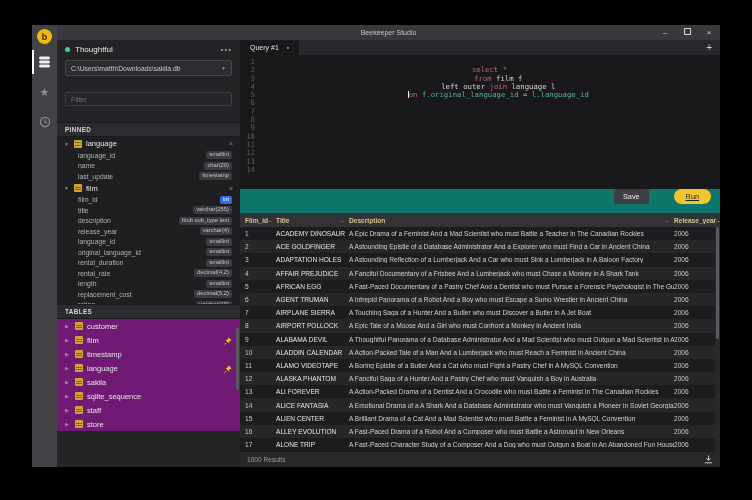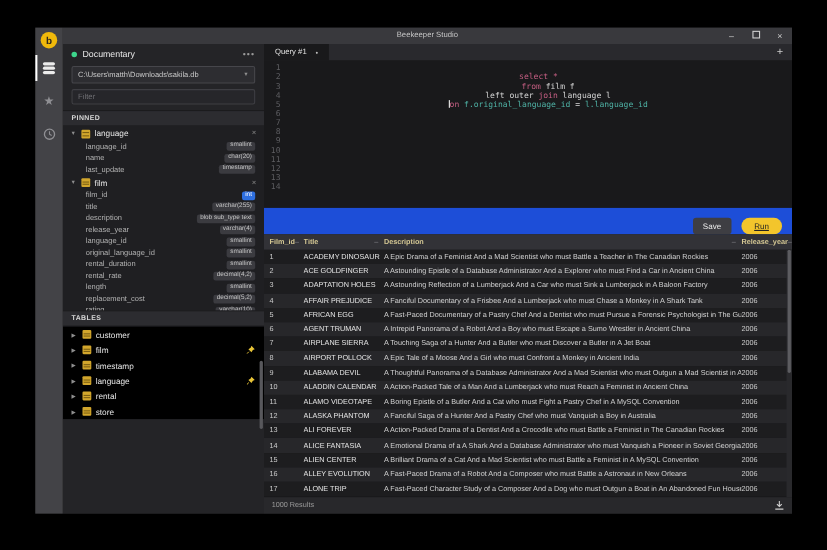--- a/index.html
+++ b/index.html
@@ -25,58 +25,58 @@
   .sidebar{width:183px;flex:none;background:#242427;position:relative;overflow:hidden;}
   .content{flex:1;min-width:0;display:flex;flex-direction:column;background:#19191b;position:relative;}
   
   .conn-header{height:18px;display:flex;align-items:center;padding:0 8px;gap:5px;}
   .gdot{width:5px;height:5px;border-radius:50%;background:#3dd68c;flex:none;}
   .conn-title{font-size:8px;color:#e9e9e9;}
   .menu-dots{margin-left:auto;color:#9a9a9a;font-size:8px;letter-spacing:1px;}
   .select{margin:2px 8px 0;height:14px;background:#2d2d31;border:1px solid #46464b;border-radius:2px;
           display:flex;align-items:center;padding:0 5px;font-size:6.8px;color:#c9c9c9;white-space:nowrap;overflow:hidden;}
   .select .caret{margin-left:auto;color:#8f8f8f;font-size:5px;}
-  .filterbox{margin:5px 8px;height:14px;display:block;width:calc(100% - 16px);box-sizing:border-box;
+  .filterbox{margin:16px 8px;height:14px;display:block;width:calc(100% - 16px);box-sizing:border-box;
              background:#26262a;border:1px solid #3e3e43;border-radius:2px;padding:0 5px;font-size:7px;color:#c9c9c9;
              font-family:"Liberation Sans",sans-serif;outline:none;}
   .filterbox::placeholder{color:#6f6f73;}
   .section-hd{height:13px;background:#2c2c30;border-top:1px solid #1b1b1d;border-bottom:1px solid #1b1b1d;
               display:flex;align-items:center;padding:0 8px;font-size:6.3px;font-weight:bold;color:#d8d8d8;letter-spacing:.4px;}
   .pinned-list{background:#1f1f22;height:167px;overflow:hidden;}
   .tbl-row{height:13px;display:flex;align-items:center;padding:0 7px;gap:4px;}
   .chev{color:#8f8f8f;font-size:5px;width:6px;flex:none;}
   .ticon{width:8px;height:8px;border-radius:1px;background:#d2a62c;position:relative;flex:none;}
   .ticon::before{content:"";position:absolute;left:1px;right:1px;top:2.5px;height:1px;background:#7d6013;}
   .ticon::after{content:"";position:absolute;left:1px;right:1px;top:5px;height:1px;background:#7d6013;}
   .tname{font-size:7.5px;color:#e6e6e6;}
   .close-x{margin-left:auto;color:#8a8a8a;font-size:7px;}
   .col-row{height:10.5px;display:flex;align-items:center;padding:0 8px 0 21px;}
   .cname{font-size:6.8px;color:#b2b2b2;white-space:nowrap;}
   .badge{margin-left:auto;background:#3b3b40;color:#c4c4c4;font-size:5.8px;padding:1px 3px;border-radius:2px;line-height:1;white-space:nowrap;}
   .badge.pk{background:#2e6fe0;color:#ffffff;}
-  .tables-list{background:#000000;}
+  .tables-list{background:#701a75;}
   .tl-row{height:14px;display:flex;align-items:center;padding:0 8px;gap:4px;}
   .pin-ic{margin-left:auto;flex:none;}
   .sb-scroll{position:absolute;right:1px;top:288px;width:3px;height:62px;background:#58585c;border-radius:2px;}
   
   .tabbar{height:15px;background:#29292d;display:flex;align-items:stretch;flex:none;}
   .tab{background:#19191b;display:flex;align-items:center;gap:8px;padding:0 10px;font-size:7px;color:#e2e2e2;}
   .tdot{font-size:4px;color:#c4c4c4;}
   .newtab{margin-left:auto;align-self:center;margin-right:8px;color:#cfcfcf;font-size:10px;line-height:1;}
   
   .editor{height:131px;flex:none;background:#19191b;display:flex;padding-top:3px;
           font-family:"DejaVu Sans Mono",monospace;font-size:7.3px;line-height:8.3px;}
   .gutter{width:15px;flex:none;text-align:right;color:#5d5d61;padding-right:4px;}
   .gutter div,.code-line{height:8.3px;}
   .codearea{flex:1;min-width:0;white-space:pre;color:#d6d6d6;text-align:center;}
   .tok-kw{color:#c75f84;}
   .tok-var{color:#4fb3a6;}
   .tok-cur{display:inline-block;width:1px;height:7px;background:#efefef;vertical-align:-1px;}
   
-  .toolbar{height:24px;flex:none;background:#1d4ed8;display:flex;align-items:flex-end;justify-content:flex-end;gap:9px;padding-right:9px;}
+  .toolbar{height:24px;flex:none;background:#0f766e;display:flex;align-items:flex-start;justify-content:flex-end;gap:25px;padding-right:9px;}
   .btn{font-size:7.3px;line-height:1;cursor:default;}
   .btn-save{background:#3e3e43;color:#ececec;padding:4px 9px;border-radius:3px;}
   .btn-run{background:#f3c52c;color:#222222;padding:4px 12px;border-radius:9px;text-decoration:underline;}
   
   .grid-hd{height:14px;flex:none;background:#323237;display:flex;align-items:center;font-size:6.6px;font-weight:bold;color:#d3c693;}
   .hcell{display:flex;align-items:center;overflow:hidden;}
   .hcell .sg{margin-left:auto;margin-right:5px;color:#8a8a8e;font-weight:normal;}
   .c0{width:36px;flex:none;padding-left:5px;box-sizing:border-box;}
   .c1{width:73px;flex:none;}
   .c2{flex:1;min-width:0;}
@@ -133,21 +133,21 @@
       <span><span class="maxbox"></span></span>
       <span>×</span>
     </span>
   </div>
 
   <div class="main">
 
     <div class="sidebar">
       <div class="conn-header">
         <span class="gdot"></span>
-        <span class="conn-title">Documentary</span>
+        <span class="conn-title">Thoughtful</span>
         <span class="menu-dots">•••</span>
       </div>
       <div class="select">
         <span>C:\Users\matth\Downloads\sakila.db</span>
         <span class="caret">▼</span>
       </div>
       <input class="filterbox" placeholder="Filter" style="">
       <div class="section-hd">PINNED</div>
       <div class="pinned-list" id="pinned-list">
           <div class="tbl-row">
@@ -245,21 +245,31 @@
             <span class="ticon"></span>
             <span class="tname">language</span>
             <span class="pin-ic"><svg width="8" height="8" viewBox="0 0 8 8">
                 <path d="M4.6 0.4 L7.6 3.4 L5.9 4.1 L4.6 6.2 L1.8 3.4 L3.9 2.1 Z" fill="#e8c437"></path>
                 <path d="M2.2 5.8 L0.5 7.5" stroke="#e8c437" stroke-width="0.9"></path>
               </svg></span>
           </div>
           <div class="tl-row">
             <span class="chev">▶</span>
             <span class="ticon"></span>
-            <span class="tname">rental</span>
+            <span class="tname">sakila</span>
+          </div>
+          <div class="tl-row">
+            <span class="chev">▶</span>
+            <span class="ticon"></span>
+            <span class="tname">sqlite_sequence</span>
+          </div>
+          <div class="tl-row">
+            <span class="chev">▶</span>
+            <span class="ticon"></span>
+            <span class="tname">staff</span>
           </div>
           <div class="tl-row">
             <span class="chev">▶</span>
             <span class="ticon"></span>
             <span class="tname">store</span>
           </div>
         </div>
       <div class="sb-scroll"></div>
     </div>
 

